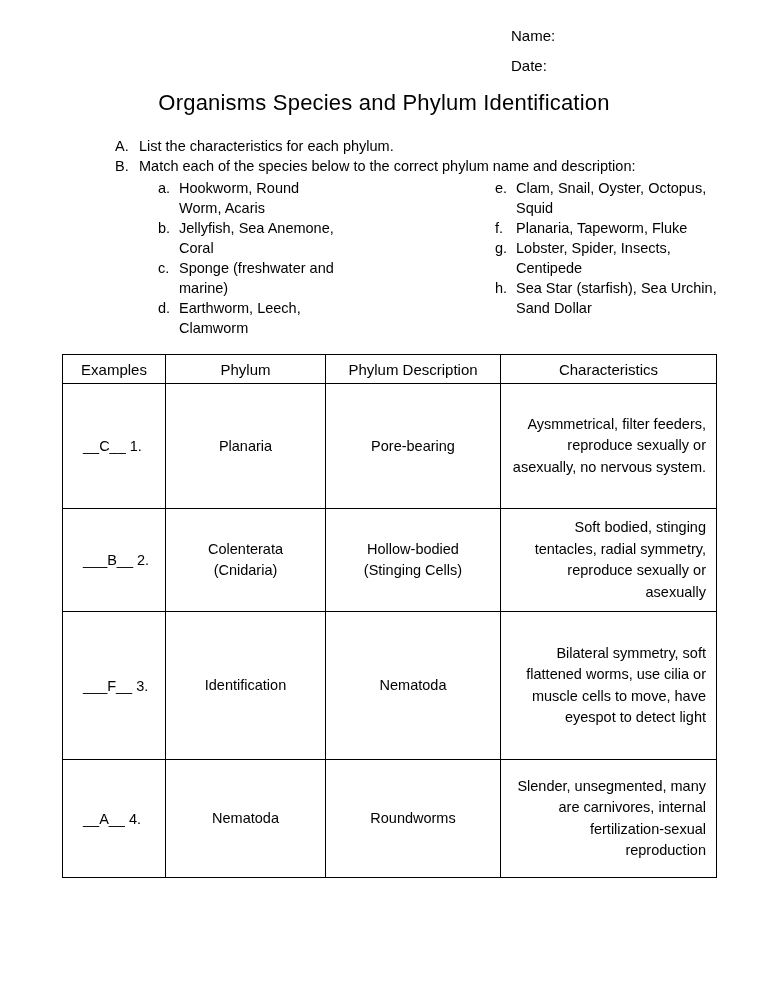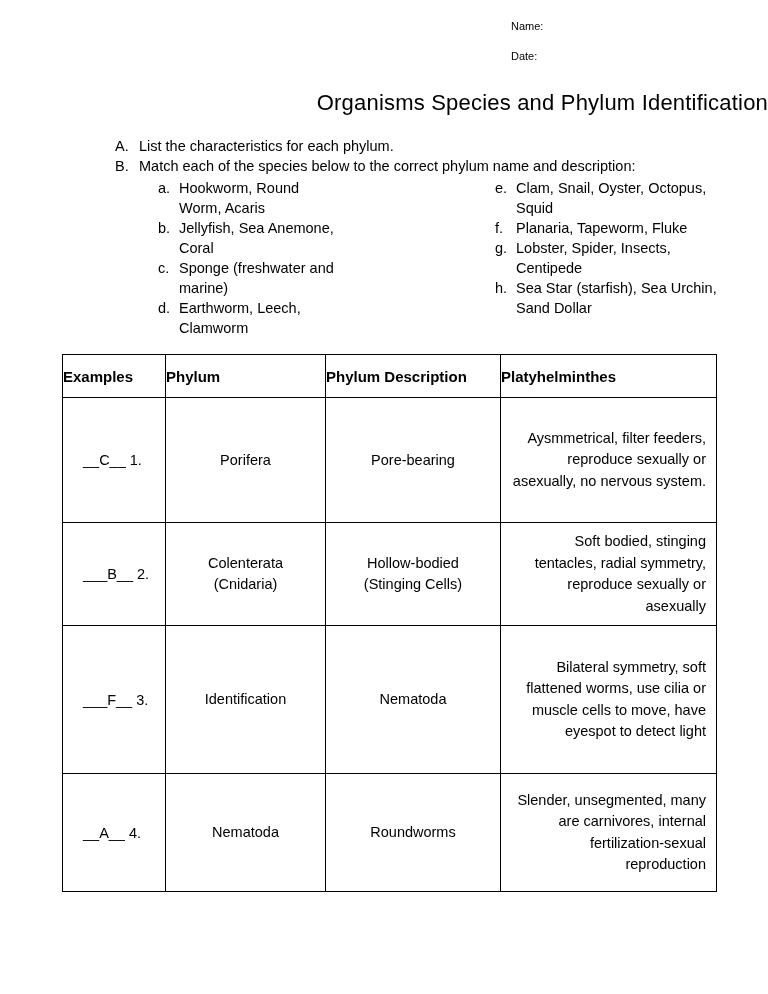--- a/index.html
+++ b/index.html
@@ -4,45 +4,45 @@
 <style>
   * { margin:0; padding:0; box-sizing:border-box; }
   html,body { background:#ffffff; }
   .page {
     width:768px; height:994px; position:relative;
     background:#ffffff; color:#000;
     font-family:"Liberation Sans", sans-serif;
     overflow:hidden;
   }
   .name-date {
-    position:absolute; left:511px; top:18px;
-    font-size:11px; line-height:16px;
+    position:absolute; left:511px; top:28px;
+    font-size:15px; line-height:16px;
   }
   .name-date .nd { margin-bottom:14px; }
   .doc-title {
-    padding-top:90px; text-align:right;
+    padding-top:90px; text-align:center;
     font-size:22px; font-weight:400; letter-spacing:0.2px;
   }
   .instructions { margin:20px 0 0 115px; font-size:14.5px; line-height:20px; }
   .instr { display:flex; }
   .instr .ltr { width:24px; flex:none; }
   .species { display:flex; margin:2px 0 0 158px; font-size:14.5px; line-height:20px; }
   .col-left { width:337px; flex:none; }
   .col-right { flex:1; }
   .li { display:flex; }
   .li .ltr { width:21px; flex:none; }
   .col-left .li .txt { max-width:162px; }
   .col-right .li .txt { max-width:208px; }
   table.worksheet {
     margin:16px 0 0 62px; width:654px;
     border-collapse:collapse; font-size:14.5px;
     table-layout:fixed;
   }
   .worksheet th, .worksheet td { border:1px solid #000; vertical-align:middle; }
-  .worksheet th { height:43px; font-size:15px; font-weight:bold; text-align:left; }
+  .worksheet th { height:29px; font-size:15px; font-weight:normal; text-align:center; }
   .row-1 td { height:125px; }
   .row-2 td { height:101px; }
   .row-3 td { height:148px; }
   .row-4 td { height:118px; }
   td.c-ex { padding-left:20px; text-align:left; }
   td.c-ph, td.c-de { text-align:center; white-space:pre-line; line-height:21px; }
   td.c-ch { padding:8px 10px; text-align:right; line-height:21.5px; }
 </style>
 </head>
 <body>
@@ -111,27 +111,27 @@
       <col style="width:103px">
       <col style="width:160px">
       <col style="width:175px">
       <col style="width:216px">
     </colgroup>
     <thead>
       <tr>
         <th>Examples</th>
         <th>Phylum</th>
         <th>Phylum Description</th>
-        <th>Platyhelminthes</th>
+        <th>Characteristics</th>
       </tr>
     </thead>
     <tbody>
       <tr class="row-1">
         <td class="c-ex">__C__ 1.</td>
-        <td class="c-ph">Porifera</td>
+        <td class="c-ph">Planaria</td>
         <td class="c-de">Pore-bearing</td>
         <td class="c-ch">Aysmmetrical, filter feeders, reproduce sexually or asexually, no nervous system.</td>
       </tr>
       <tr class="row-2">
         <td class="c-ex">___B__ 2.</td>
         <td class="c-ph">Colenterata
 (Cnidaria)</td>
         <td class="c-de">Hollow-bodied
 (Stinging Cells)</td>
         <td class="c-ch">Soft bodied, stinging tentacles, radial symmetry, reproduce sexually or asexually</td>

